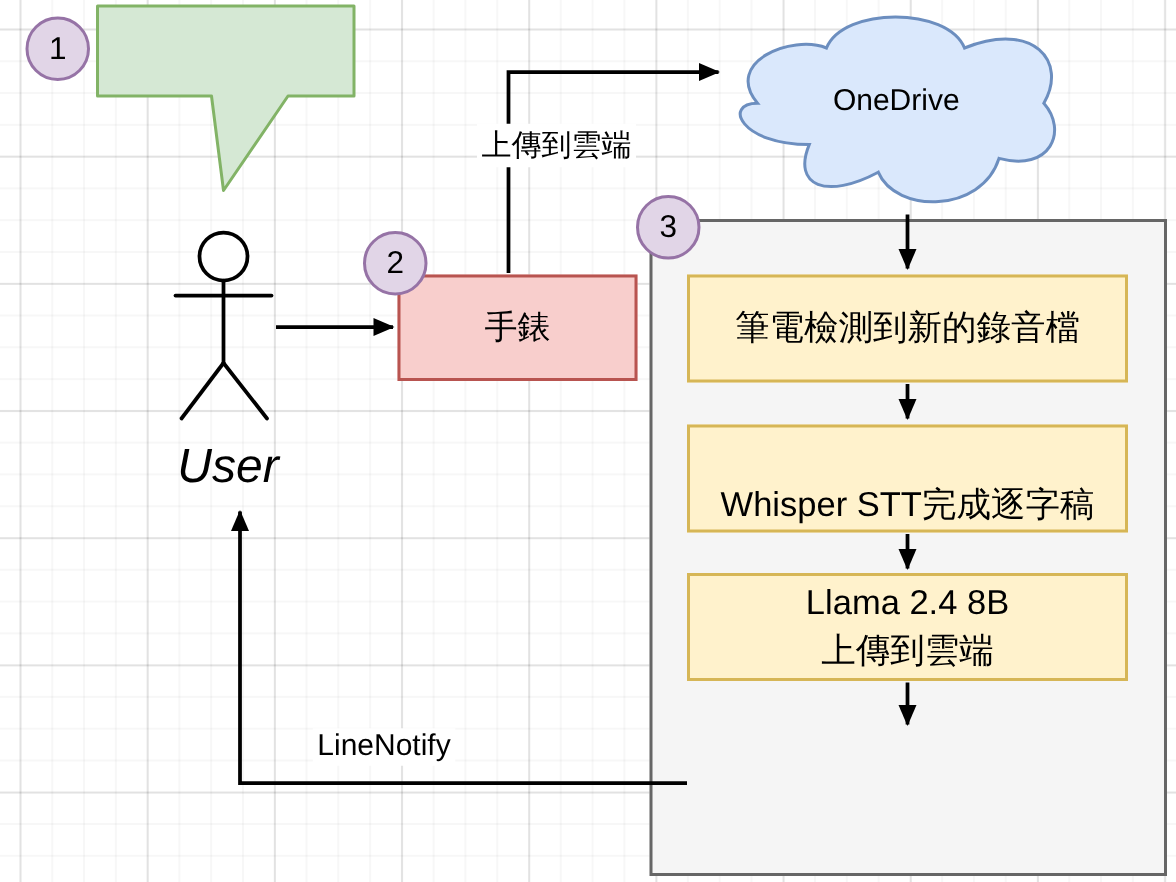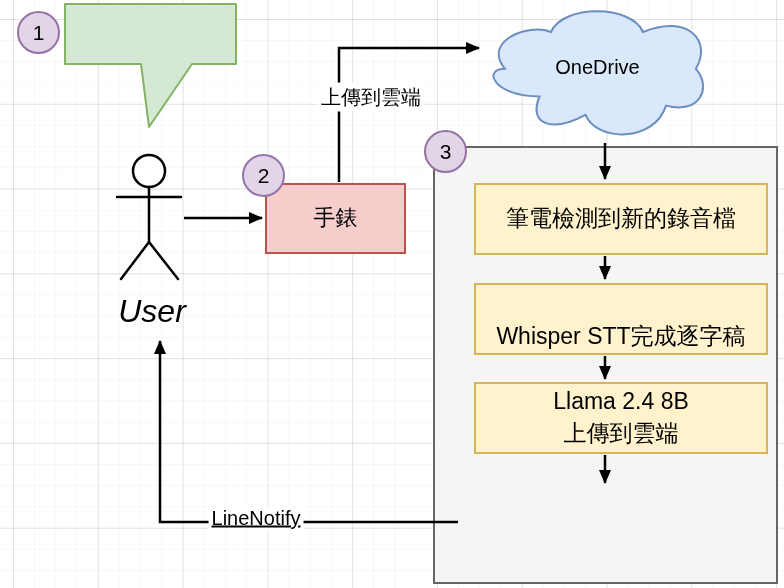--- a/index.html
+++ b/index.html
@@ -13,22 +13,22 @@
       linear-gradient(to bottom, rgba(0,0,0,0.032) 1px, transparent 1px);
     background-size: 84.8px 84.8px, 84.8px 84.8px, 21.2px 21.2px, 21.2px 21.2px;
     background-position: 13px 19px, 13px 19px, 13px 19px, 13px 19px;
   }
   svg.layer { position:absolute; left:0; top:0; z-index:2; }
   .container-box { position:absolute; left:433px; top:146px; width:345px; height:438px;
     background:#f5f5f5; border:2px solid #666666; z-index:1; }
   .step-box { position:absolute; left:458px; width:294px; height:72px;
     background:#fff2cc; border:2px solid #d6b656; z-index:3;
     display:flex; flex-direction:column; align-items:center; justify-content:center;
-    font-size:23px; line-height:1.38; text-align:center;margin-left:16px; }
-  .watch-box { position:absolute; left:265px; top:183px; width:141px; height:71px;
+    font-size:23px; line-height:1.38; text-align:center; }
+  .watch-box { position:absolute; left:265px; top:183px; width:160px; height:71px;
     background:#f8cecc; border:2px solid #b85450; z-index:3;
     display:flex; flex-direction:row; align-items:center; justify-content:center;
     font-size:22px; line-height:1.4; text-align:center; }
   .badge { position:absolute; width:43px; height:43px; border-radius:50%;
     background:#e1d5e7; border:2px solid #9673a6; z-index:4;
     display:flex; align-items:center; justify-content:center; font-size:21px; }
   .callout-label { position:absolute; left:65px; top:4px; width:171px; height:60px;
     display:flex; align-items:center; justify-content:center; font-size:23px; z-index:3; }
   .cloud-label { position:absolute; left:482px; top:10px; width:231px; height:114px;
     display:flex; align-items:center; justify-content:center; font-size:20px; z-index:3; }
@@ -102,15 +102,15 @@
     <span>筆電檢測到新的錄音檔</span>
   </div>
   <div class="step-box" style="top:283px;justify-content:flex-end;">
     <span>Whisper STT完成逐字稿</span>
   </div>
   <div class="step-box" style="top:382px;">
     <span>Llama 2.4 8B</span>
     <span>上傳到雲端</span>
   </div>
 
-  <div class="edge-label" style="left:256px; top:518px;text-decoration:underline;">LineNotify</div>
+  <div class="edge-label" style="left:256px; top:498px;">LineNotify</div>
 
 </div>
 
 </body></html>

